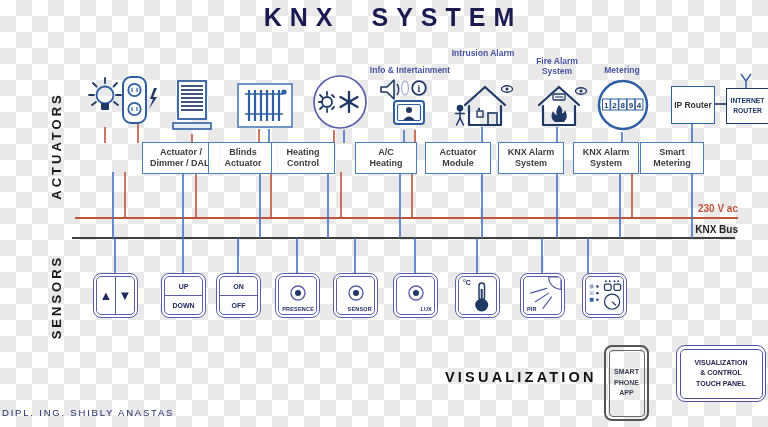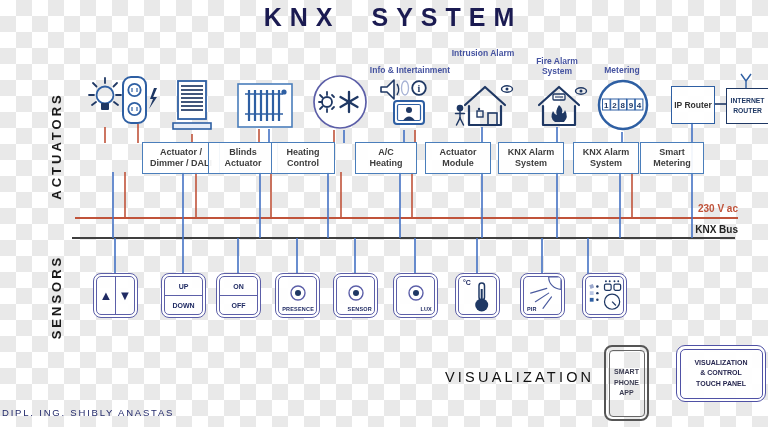--- a/index.html
+++ b/index.html
@@ -44,21 +44,21 @@
     position:relative;width:100%;height:100%;box-sizing:border-box;
     border:1px solid #5c5fa8;border-radius:5px;
     display:flex;flex-direction:column;align-items:center;justify-content:center;
     font-size:7px;font-weight:700;color:#1f2a63;overflow:hidden;
   }
   .rocker-half{flex:1;display:flex;align-items:center;justify-content:center;font-size:13px;color:#1f2a63;}
   .split{flex-direction:column;}
   .split .cell{flex:1;display:flex;align-items:center;justify-content:center;width:100%;}
   .split .cell+.cell{border-top:1px solid #5c5fa8;}
   .dotlbl{position:absolute;right:2px;bottom:2px;font-size:5.5px;font-weight:700;color:#1f2a63;letter-spacing:0.2px;}
-  .viz-head{font-size:14.5px;font-weight:400;letter-spacing:3.2px;color:#111;}
+  .viz-head{font-size:14.5px;font-weight:700;letter-spacing:3.2px;color:#111;}
   .phone{
     left:604px;top:345px;width:45px;height:76px;box-sizing:border-box;
     border:2px solid #555;border-radius:8px;padding:2.5px;
   }
   .phone-in{
     width:100%;height:100%;box-sizing:border-box;border:1px solid #666;border-radius:4px;
     display:flex;align-items:center;justify-content:center;text-align:center;
     font-size:7px;font-weight:700;color:#3c3d52;white-space:pre-line;line-height:1.5;
   }
   .panel{

